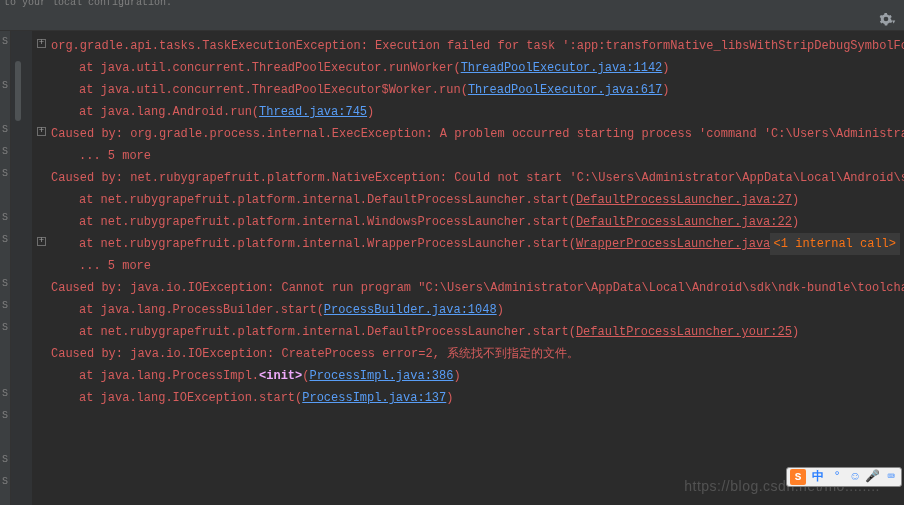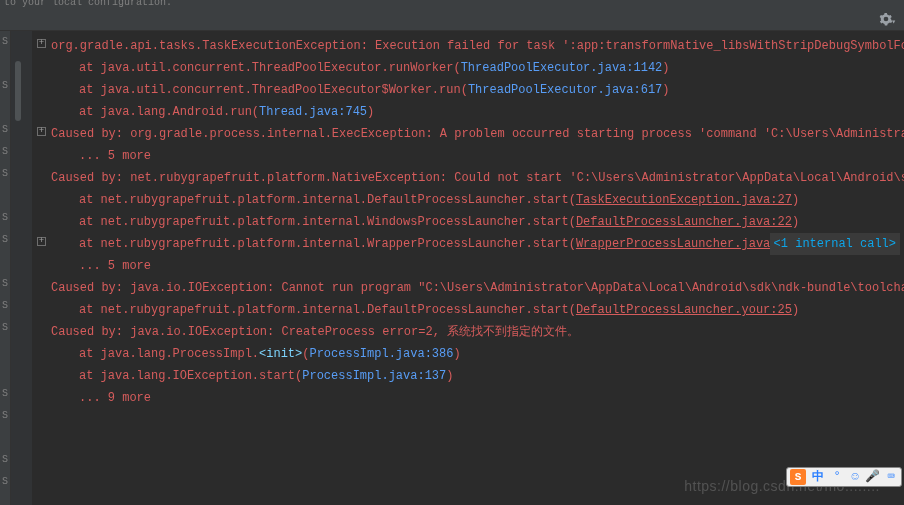--- a/index.html
+++ b/index.html
@@ -81,27 +81,27 @@
     border: 1px solid #6e6e6e;
     color: #a0a0a0;
     font-size: 9px;
     line-height: 7px;
     text-align: center;
     background: #2b2b2b;
     cursor: pointer;
   }
   .txt { margin-left: 14px; }
   .err { color: #d65c5c; }
-  .link { color: #589df6; cursor: pointer; }
+  .link { color: #589df6; text-decoration: underline; cursor: pointer; }
   .elink { color: #d65c5c; text-decoration: underline; cursor: pointer; }
-  .dim { color: #7dd3fc; }
+  .dim { color: #f0abfc; font-weight: bold; }
   .dim-note {
     position: absolute;
     right: 4px;
-    color: #0ea5e9;
+    color: #f97316;
     background: #3a3a3a;
     padding: 0 4px;
   }
   .ind1 { padding-left: 28px; }
   .watermark {
     position: absolute;
     right: 24px; bottom: 8px;
     color: rgba(200,200,200,0.25);
     font-size: 14px;
     font-family: Arial, sans-serif;
@@ -183,30 +183,30 @@
     <div class="scroll-handle"></div>
   </div>
   <div class="console" id="console">
     <div class="line"><div class="fold">+</div><span class="txt"><span class="err">org.gradle.api.tasks.TaskExecutionException: Execution failed for task ':app:transformNative_libsWithStripDebugSymbolForDe</span></span></div>
       <div class="line"><span class="txt ind1"><span class="err">at java.util.concurrent.ThreadPoolExecutor.runWorker(</span><span class="link">ThreadPoolExecutor.java:1142</span><span class="err">)</span></span></div>
       <div class="line"><span class="txt ind1"><span class="err">at java.util.concurrent.ThreadPoolExecutor$Worker.run(</span><span class="link">ThreadPoolExecutor.java:617</span><span class="err">)</span></span></div>
       <div class="line"><span class="txt ind1"><span class="err">at java.lang.Android.run(</span><span class="link">Thread.java:745</span><span class="err">)</span></span></div>
       <div class="line"><div class="fold">+</div><span class="txt"><span class="err">Caused by: org.gradle.process.internal.ExecException: A problem occurred starting process 'command 'C:\Users\Administrator</span></span></div>
       <div class="line"><span class="txt ind1"><span class="err">... 5 more</span></span></div>
       <div class="line"><span class="txt"><span class="err">Caused by: net.rubygrapefruit.platform.NativeException: Could not start 'C:\Users\Administrator\AppData\Local\Android\sdk\</span></span></div>
-      <div class="line"><span class="txt ind1"><span class="err">at net.rubygrapefruit.platform.internal.DefaultProcessLauncher.start(</span><span class="elink">TaskExecutionException.java:27</span><span class="err">)</span></span></div>
+      <div class="line"><span class="txt ind1"><span class="err">at net.rubygrapefruit.platform.internal.DefaultProcessLauncher.start(</span><span class="elink">DefaultProcessLauncher.java:27</span><span class="err">)</span></span></div>
       <div class="line"><span class="txt ind1"><span class="err">at net.rubygrapefruit.platform.internal.WindowsProcessLauncher.start(</span><span class="elink">DefaultProcessLauncher.java:22</span><span class="err">)</span></span></div>
       <div class="line"><div class="fold">+</div><span class="txt ind1"><span class="err">at net.rubygrapefruit.platform.internal.WrapperProcessLauncher.start(</span><span class="elink">WrapperProcessLauncher.java:36</span><span class="err">)</span></span><span class="dim-note">&lt;1 internal call&gt;</span></div>
       <div class="line"><span class="txt ind1"><span class="err">... 5 more</span></span></div>
       <div class="line"><span class="txt"><span class="err">Caused by: java.io.IOException: Cannot run program "C:\Users\Administrator\AppData\Local\Android\sdk\ndk-bundle\toolchains</span></span></div>
+      <div class="line"><span class="txt ind1"><span class="err">at java.lang.ProcessBuilder.start(</span><span class="link">ProcessBuilder.java:1048</span><span class="err">)</span></span></div>
       <div class="line"><span class="txt ind1"><span class="err">at net.rubygrapefruit.platform.internal.DefaultProcessLauncher.start(</span><span class="elink">DefaultProcessLauncher.your:25</span><span class="err">)</span></span></div>
       <div class="line"><span class="txt"><span class="err">Caused by: java.io.IOException: CreateProcess error=2, 系统找不到指定的文件。</span></span></div>
       <div class="line"><span class="txt ind1"><span class="err">at java.lang.ProcessImpl.</span><span class="dim">&lt;init&gt;</span><span class="err">(</span><span class="link">ProcessImpl.java:386</span><span class="err">)</span></span></div>
       <div class="line"><span class="txt ind1"><span class="err">at java.lang.IOException.start(</span><span class="link">ProcessImpl.java:137</span><span class="err">)</span></span></div>
-      <div class="line"><span class="txt ind1"><span class="err">... 9 more</span></span></div>
       <div class="watermark">https://blog.csdn.net/mo........</div>
     <div class="ime-bar">
       <span class="ime-s">S</span>
       <span class="ime-zh">中</span>
       <span class="ime-ico">°</span>
       <span class="ime-ico">☺</span>
       <span class="ime-ico">🎤</span>
       <span class="ime-ico">⌨</span>
     </div>
   </div>

